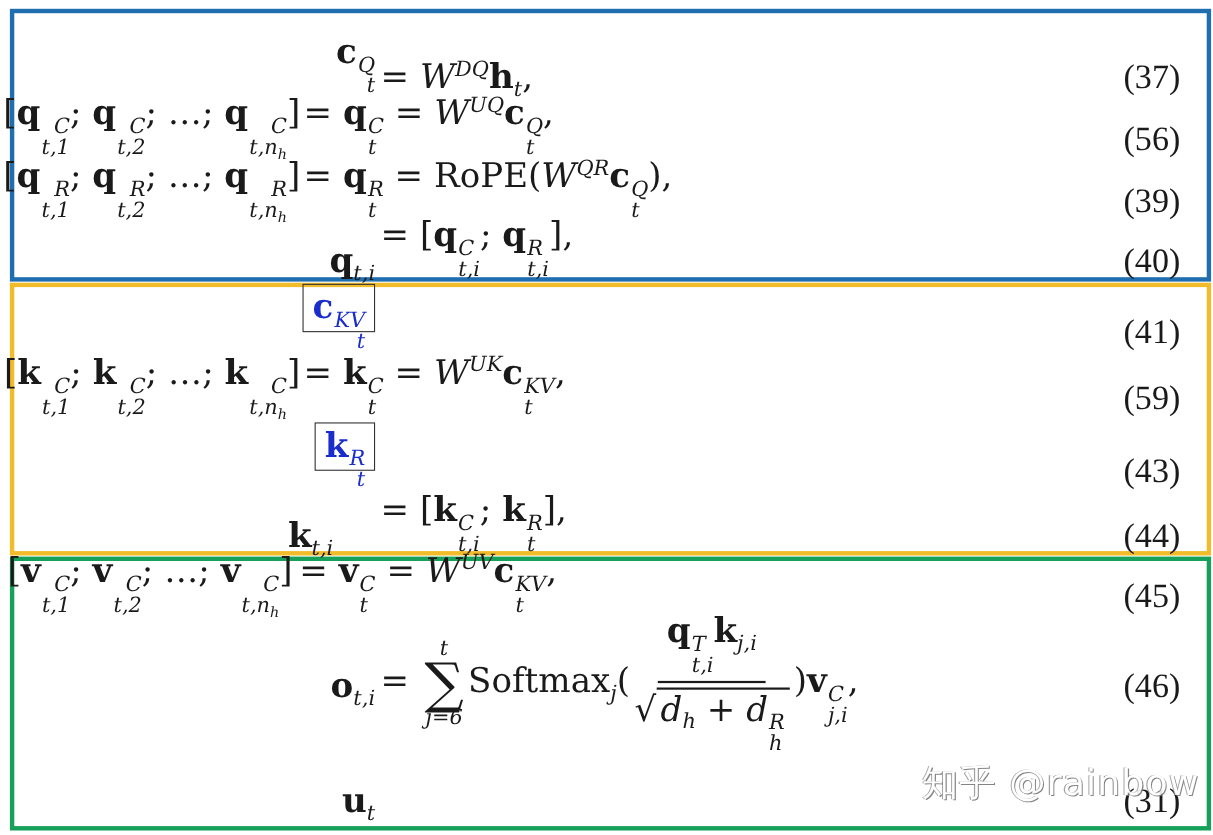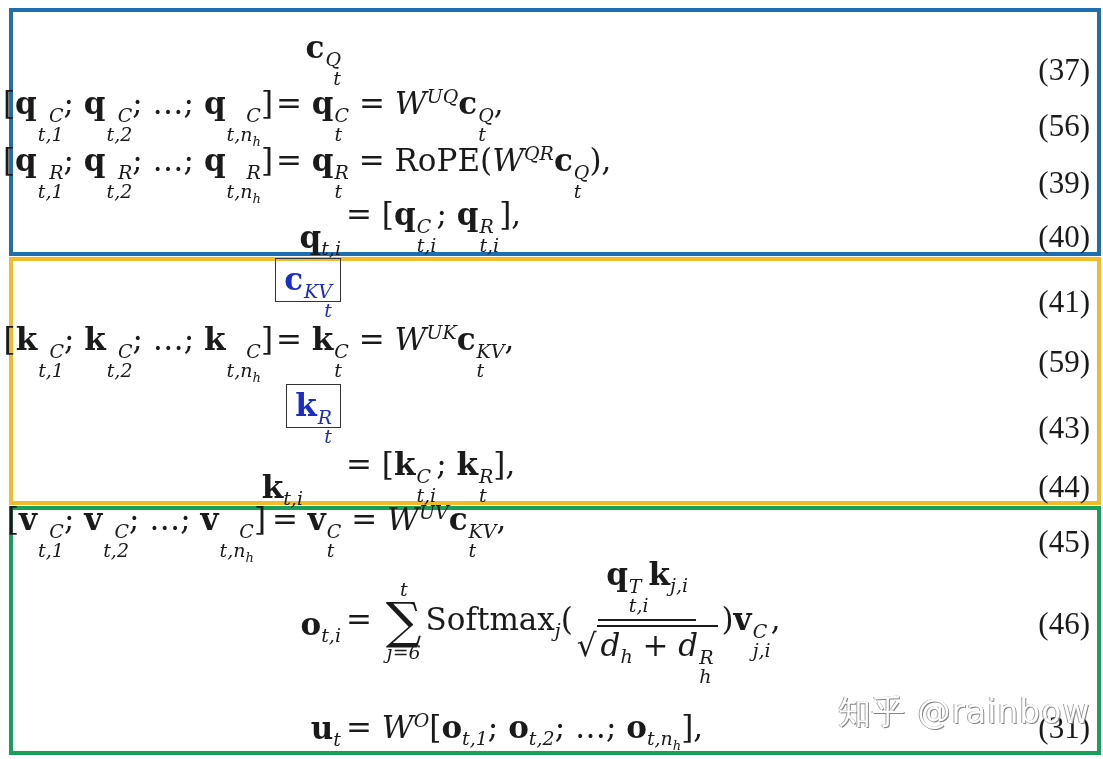--- a/index.html
+++ b/index.html
@@ -5,21 +5,21 @@
   html, body { margin:0; padding:0; background:#ffffff; }
   body { width:1103px; height:759px; position:relative; overflow:hidden;
          font-family:"DejaVu Serif","Liberation Serif",serif; color:#1a1a1a; }
   .group { position:absolute; box-sizing:border-box; border-style:solid; border-width:4px; }
   .g-blue  { left:9px;  top:8px;   width:1092px; height:248px; }
   .g-yellow{ left:9px;  top:257px; width:1092px; height:248px; }
   .g-green { left:9px;  top:506px; width:1092px; height:249px; }
   .row { position:absolute; left:0; width:1103px; height:48px; font-size:31px; }
   .lhs { position:absolute; right:762px; bottom:0; white-space:nowrap; text-align:right; }
   .eq  { position:absolute; left:346px; bottom:0; white-space:nowrap; }
-  .num { position:absolute; right:13px; bottom:0; white-space:nowrap; font-family:"Liberation Serif",serif;margin-top:42px; }
+  .num { position:absolute; right:30px; bottom:0; white-space:nowrap; font-family:"Liberation Serif",serif;margin-top:42px; }
   b { font-weight:bold; }
   i { font-style:italic; }
   sub, sup { font-size:19px; line-height:0; font-style:italic; }
   .ss { display:inline-flex; flex-direction:column; vertical-align:-8px; line-height:19px; font-size:19px; font-style:italic; margin-left:1px; }
   .ss span { display:block; }
   .boxed { border:1.5px solid #333; padding:2px 8px 4px 8px; color:#1a2dcc; }
   .sum { display:inline-flex; flex-direction:column; align-items:center; vertical-align:middle; line-height:1; margin:0 4px; }
   .sum .big { font-size:50px; line-height:44px; }
   .sum .lim { font-size:19px; font-style:italic; }
   .frac { display:inline-flex; flex-direction:column; align-items:center; vertical-align:middle; margin:0 4px; }
@@ -34,20 +34,21 @@
 
 <div class="group g-blue" style="border-color:#1f6fb0"></div>
 <div class="group g-yellow" style="border-color:#f2bb2a"></div>
 <div class="group g-green" style="border-color:#17a05a"></div>
 
 <div class="row" style="top:40px">
   <span class="lhs" style="right:762px"><b>c</b><span class="ss">
         <span>Q</span>
         <span>t</span>
       </span></span>
+  <span class="eq">= <i>W</i><sup>DQ</sup><b>h</b><sub>t</sub>,</span>
   <span class="num">(37)</span>
 </div>
 
 <div class="row" style="top:96px">
   <span class="lhs" style="right:830px">[<b>q</b><span class="ss">
         <span>C</span>
         <span>t,1</span>
       </span>; <b>q</b><span class="ss">
         <span>C</span>
         <span>t,2</span>
@@ -186,17 +187,16 @@
             </span></span></span>
     </span>)<b>v</b><span class="ss">
         <span>C</span>
         <span>j,i</span>
       </span>,</span>
   <span class="num" style="bottom:48px">(46)</span>
 </div>
 
 <div class="row" style="top:698px">
   <span class="lhs" style="right:762px"><b>u</b><sub>t</sub></span>
-  <span class="eq">= <i>W</i><sup>O</sup>[<b>o</b><sub>t,1</sub>; <b>o</b><sub>t,2</sub>; …; <b>o</b><sub>t,n<sub style="font-size:13px">h</sub></sub>],</span>
   <span class="num">(31)</span>
 </div>
 
 <div class="watermark">知乎 @rainbow</div>
 
 </body></html>

